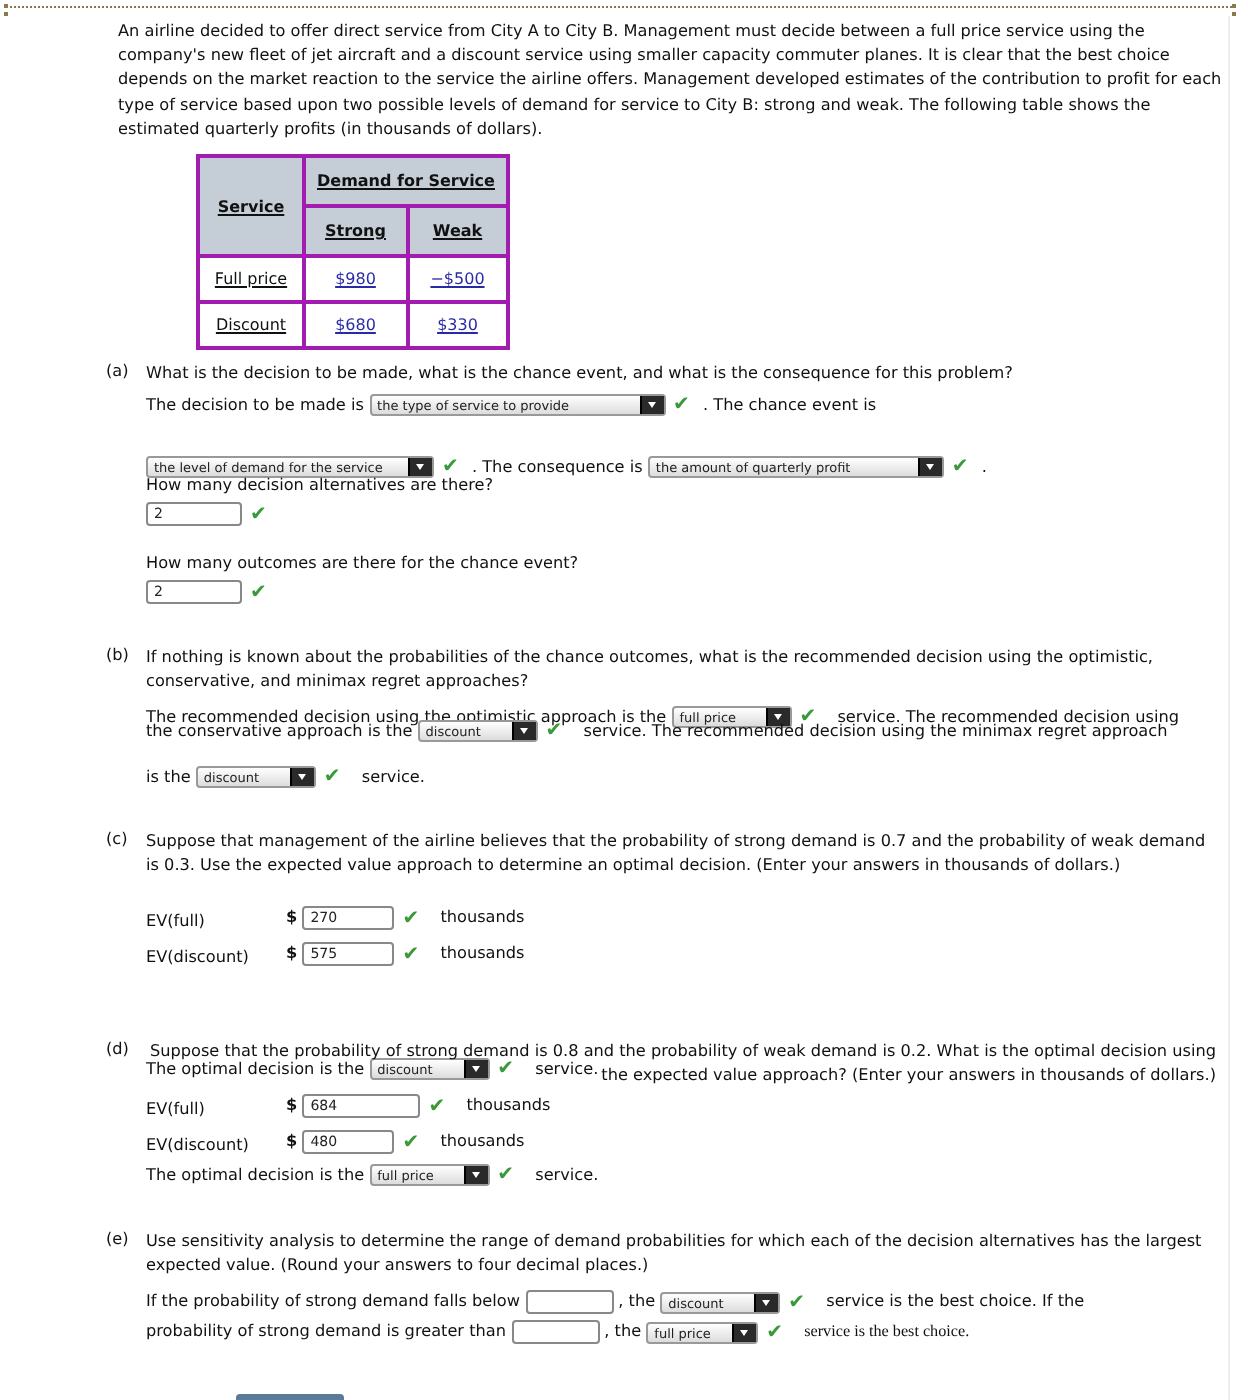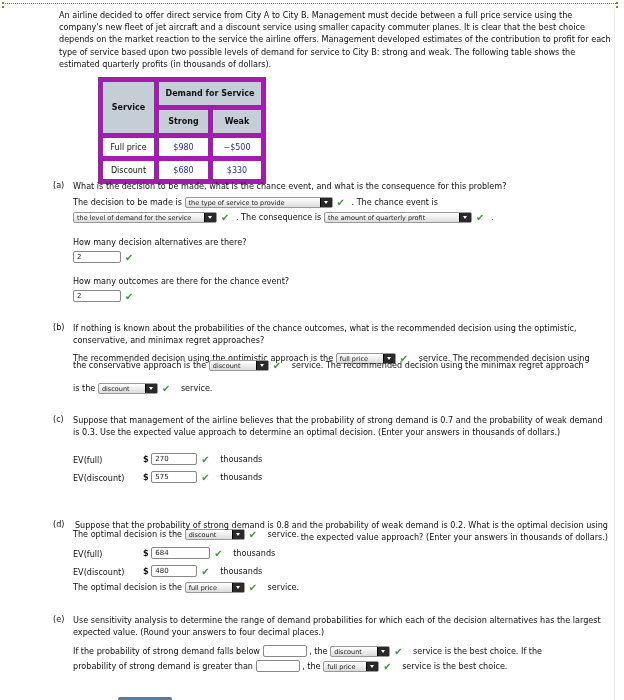--- a/index.html
+++ b/index.html
@@ -16,21 +16,21 @@
   .right-line { position: absolute; left: 614px; top: 8px; width: 0; height: 692px; border-left: 1px solid #eeeeee; }
   .content { position: absolute; left: 59px; top: 9px; width: 560px; }
   p { margin: 0; }
   .intro { line-height: 12.2px; width: 555px; }
 
   table.profit {
     position: absolute; left: 98px; top: 77px; border-collapse: collapse;
     font-size: 8px;
   }
   table.profit td, table.profit th {
-    border: 5px solid #a21caf; text-align: center; padding: 0;
+    border: 2px solid #a21caf; text-align: center; padding: 0; text-decoration: underline;
   }
   table.profit th { background: #c5cdd6; font-weight: bold; }
   .th-service { width: 51px; height: 47px; }
   .th-demand { height: 23px; width: 100px; }
   .th-strong { width: 49px; height: 23px; }
   .th-weak { width: 48px; height: 23px; }
   .td-row { height: 23px; }
   .td-label { color: #111; }
   .td-val { color: #2a2aa8; }
   .label-letter { position: absolute; left: 53px; }
@@ -104,21 +104,21 @@
   </table>
 
 <span class="label-letter" style="top:180px;">(a)</span>
 <span class="q" style="top:180px;">What is the decision to be made, what is the chance event, and what is the consequence for this problem?</span>
 
 <div class="line" style="top:197px;">
   <span>The decision to be made is</span>
   <span class="select" style="width:148px;"><span>the type of service to provide</span><span class="arrow"></span></span><span class="check">✔</span>
   <span>. The chance event is</span>
 </div>
-<div class="line" style="top:212px;">
+<div class="line" style="top:228px;">
   <span class="select" style="width:144px;"><span>the level of demand for the service</span><span class="arrow"></span></span><span class="check">✔</span>
   <span>. The consequence is</span>
   <span class="select" style="width:148px;"><span>the amount of quarterly profit</span><span class="arrow"></span></span><span class="check">✔</span>
   <span>.</span>
 </div>
 
 <span class="line" style="top:237px;">How many decision alternatives are there?</span>
 <div class="line" style="top:251px;">
   <span class="input" style="width:48px;">2</span><span class="check">✔</span>
 </div>
@@ -196,16 +196,16 @@
   <span class="input" style="width:44px;"></span>
   <span>, the</span>
   <span class="select" style="width:60px;"><span>discount</span><span class="arrow"></span></span><span class="check">✔</span>
   <span style="margin-left:4px;">service is the best choice. If the</span>
 </div>
 <div class="line" style="top:660px;">
   <span>probability of strong demand is greater than</span>
   <span class="input" style="width:44px;"></span>
   <span>, the</span>
   <span class="select" style="width:56px;"><span>full price</span><span class="arrow"></span></span><span class="check">✔</span>
-  <span style="margin-left:4px;">service is the best choice.</span>
+  <span style="margin-left:4px;font-family:Liberation Serif, serif;">service is the best choice.</span>
 </div>
 
 <div class="submit-stub"></div>
 
 </body></html>

